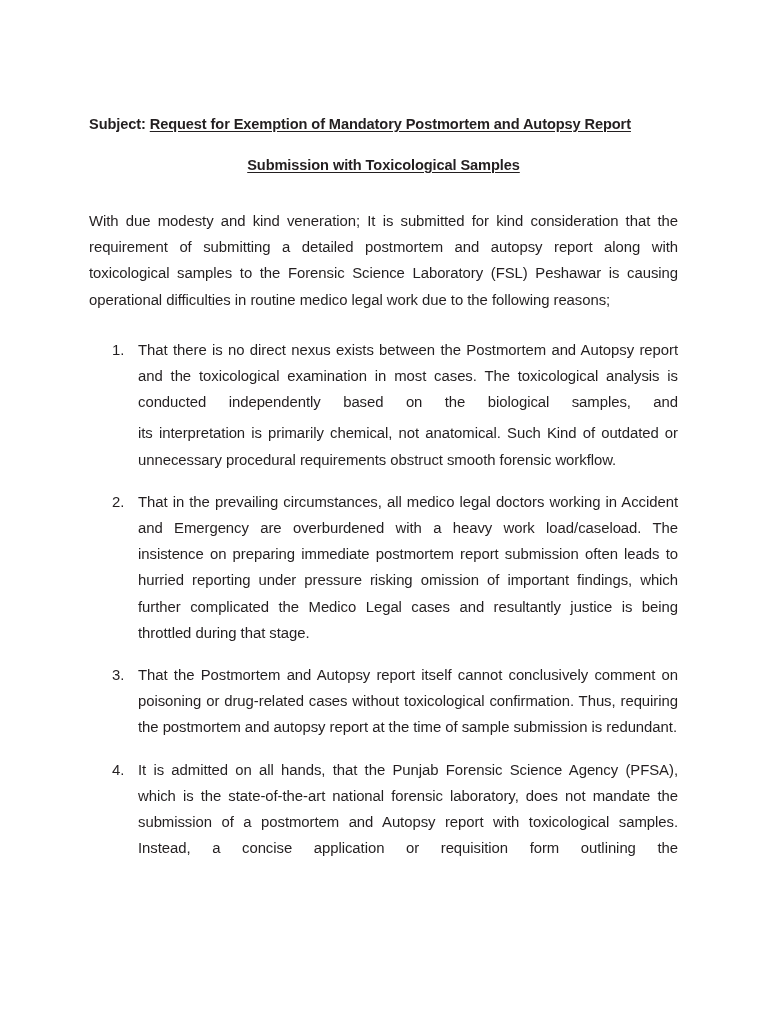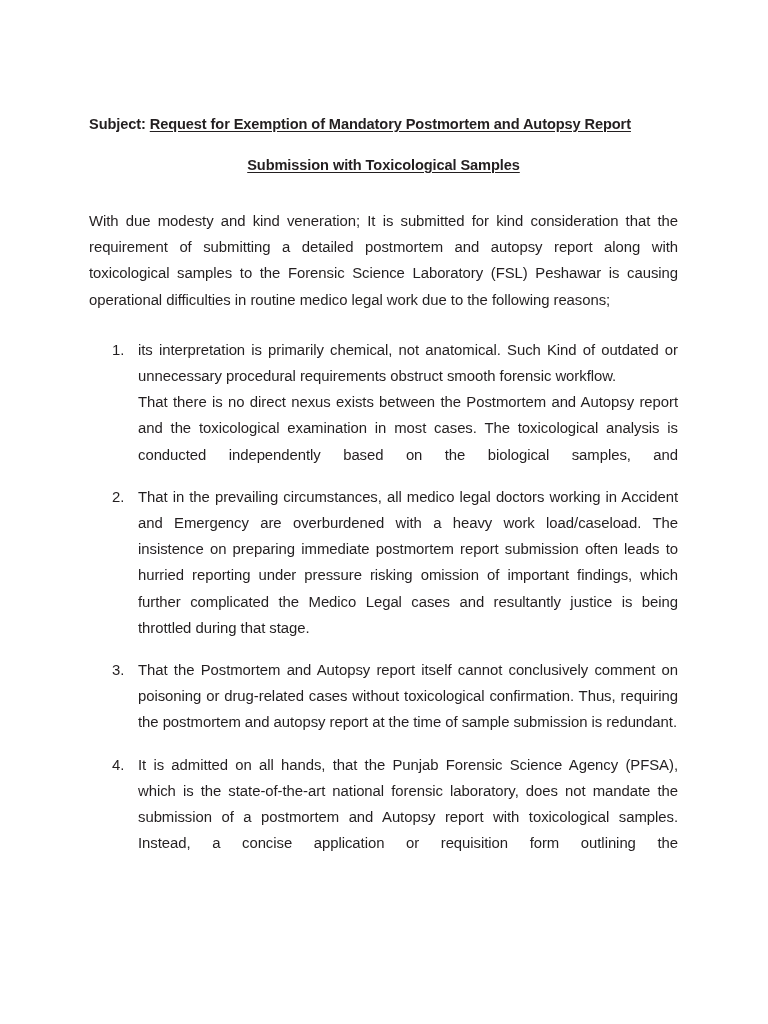--- a/index.html
+++ b/index.html
@@ -125,22 +125,22 @@
       <span class="subject-line-2"><span class="subject-title-b">Submission with Toxicological Samples</span></span>
     </div>
 
     <p class="intro-paragraph">With due modesty and kind veneration; It is submitted for kind consideration that the requirement of submitting a detailed postmortem and autopsy report along with toxicological samples to the Forensic Science Laboratory (FSL) Peshawar is causing operational difficulties in routine medico legal work due to the following reasons;</p>
 
     <ol class="reasons-list">
 
       <li class="reason-item">
         <span class="reason-marker">1.</span>
         <span class="reason-text">
+          <span class="reason-part stretch-last">That there is no direct nexus exists between the Postmortem and Autopsy report and the toxicological examination in most cases. The toxicological analysis is conducted independently based on the biological samples, and</span>
           <span class="reason-part tail">its interpretation is primarily chemical, not anatomical. Such Kind of outdated or unnecessary procedural requirements obstruct smooth forensic workflow.</span>
-          <span class="reason-part stretch-last">That there is no direct nexus exists between the Postmortem and Autopsy report and the toxicological examination in most cases. The toxicological analysis is conducted independently based on the biological samples, and</span>
         </span>
       </li>
 
       <li class="reason-item">
         <span class="reason-marker">2.</span>
         <span class="reason-text">
           <span class="reason-part">That in the prevailing circumstances, all medico legal doctors working in Accident and Emergency are overburdened with a heavy work load/caseload. The insistence on preparing immediate postmortem report submission often leads to hurried reporting under pressure risking omission of important findings, which further complicated the Medico Legal cases and resultantly justice is being throttled during that stage.</span>
         </span>
       </li>
 

